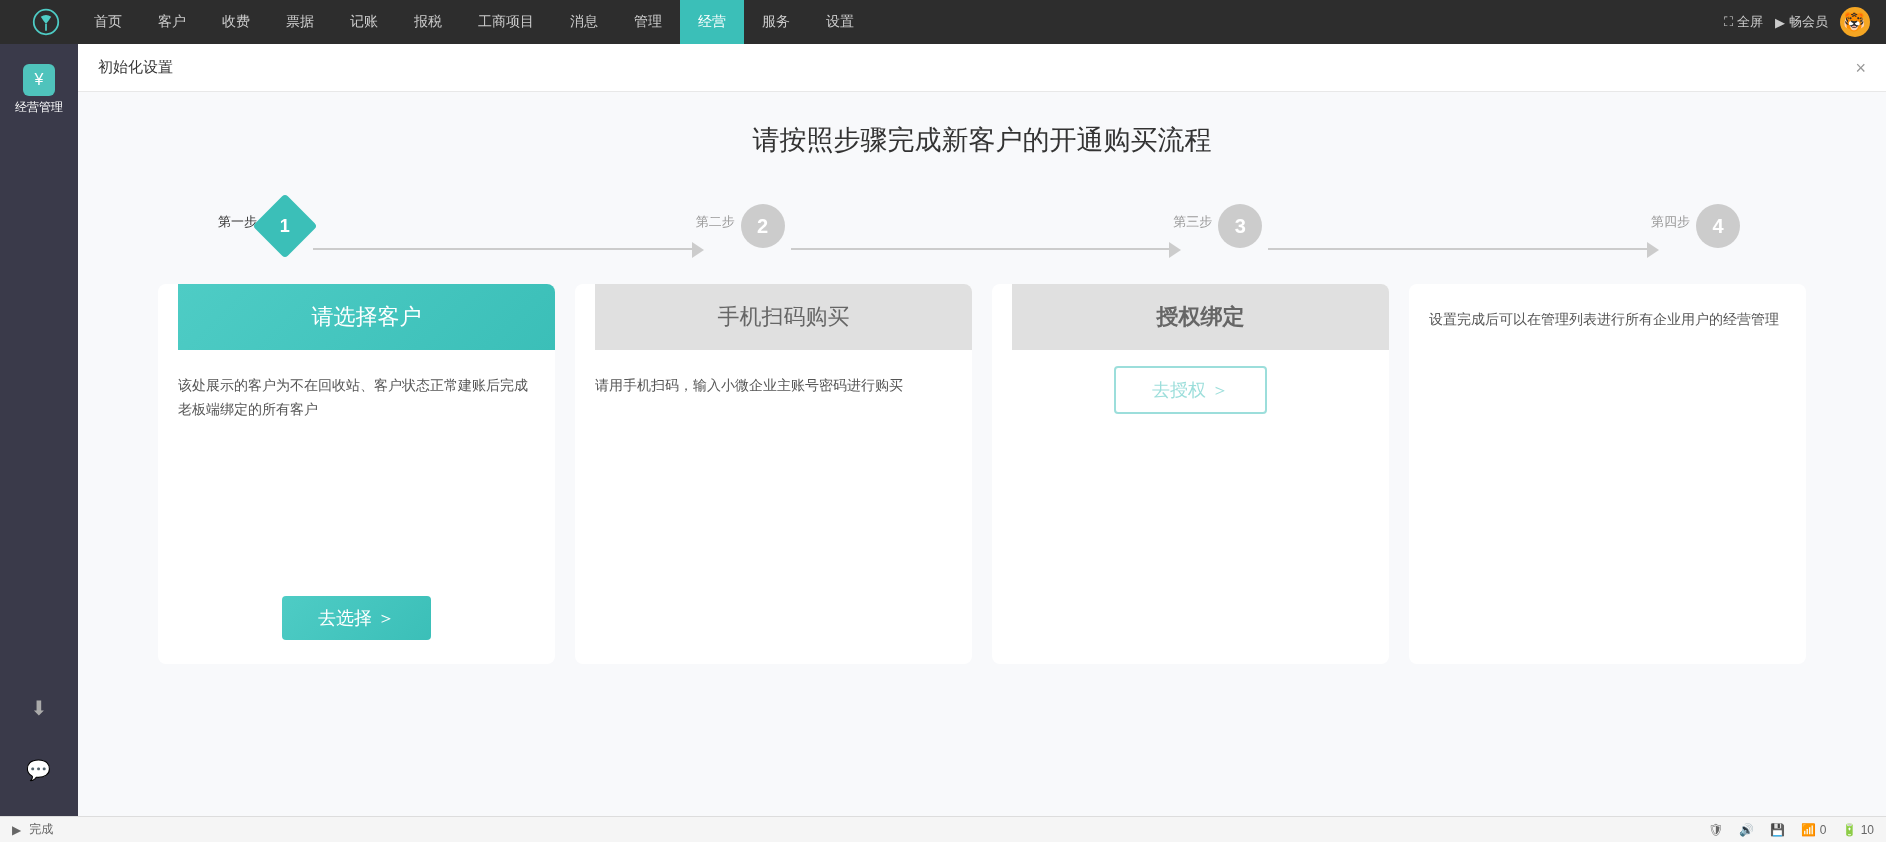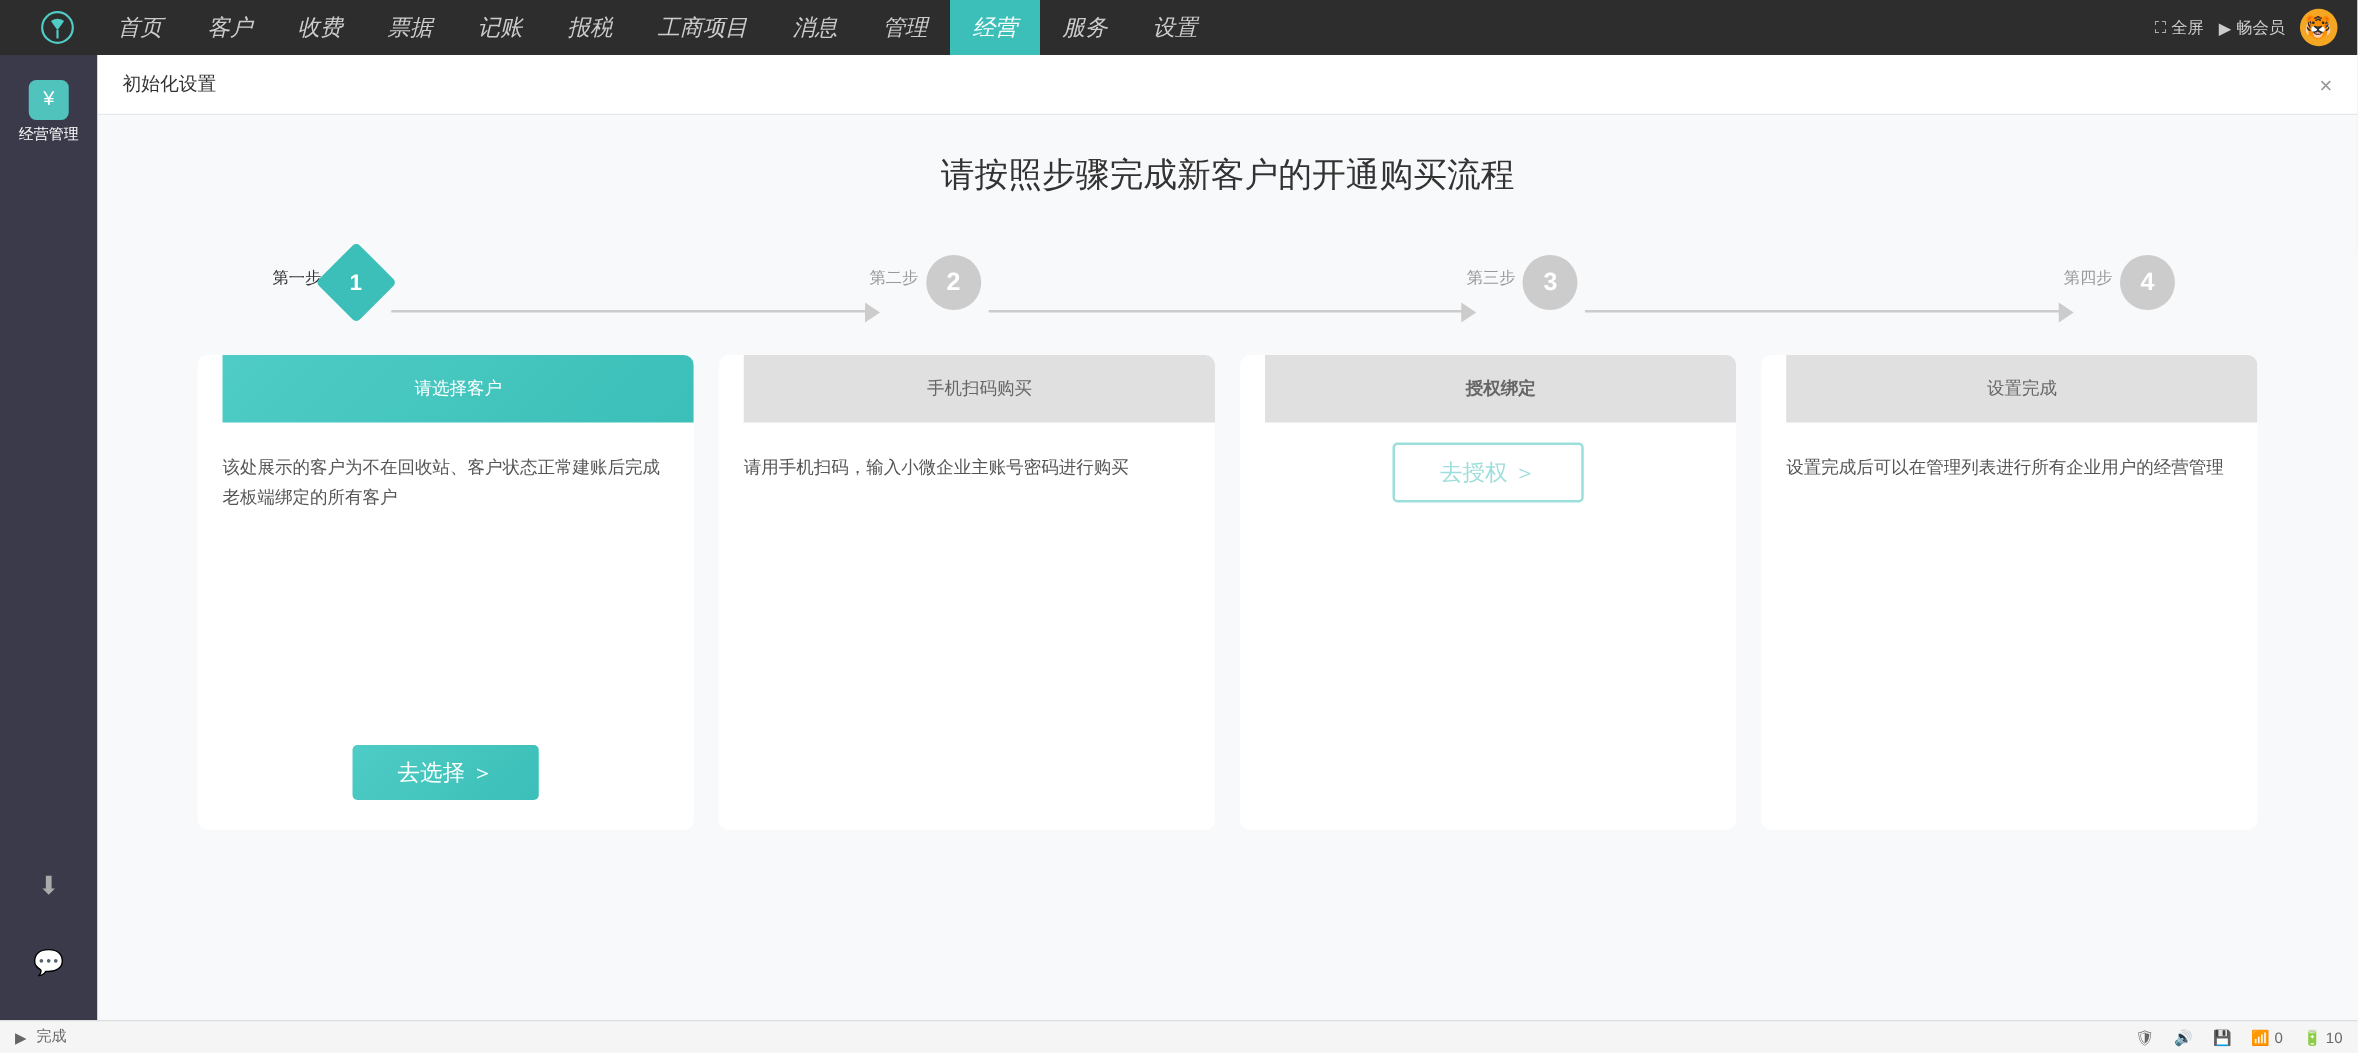--- a/index.html
+++ b/index.html
@@ -21,28 +21,27 @@
       justify-content: center;
     }
     .nav-logo svg { width: 28px; height: 28px; }
     .nav-items {
       display: flex;
       flex: 1;
       align-items: center;
     }
     .nav-item {
       color: #ccc;
-      font-size: 18px;
+      font-size: 14px;
       padding: 0 18px;
       height: 44px;
       display: flex;
       align-items: center;
       cursor: pointer;
       white-space: nowrap;
-      font-style: italic;
     }
     .nav-item.active {
       background: #3bbfb8;
       color: #fff;
     }
     .nav-right {
       display: flex;
       align-items: center;
       gap: 12px;
       margin-left: auto;
@@ -219,21 +218,21 @@
       background: #fff;
       border-radius: 8px;
       overflow: hidden;
       display: flex;
       flex-direction: column;
       min-height: 380px;
     }
     .card-header {
       padding: 18px 0;
       text-align: center;
-      font-size: 14px;
+      font-size: 22px;
       font-weight: 500;
       background: #e8e8e8;
       color: #666;
       margin-left: 20px;
     }
     .card-header.active {
       background: linear-gradient(135deg, #4eccc5, #3bbfb8);
       color: #fff;
     }
     .card-body {
@@ -445,21 +444,20 @@
         </div>
 
         <div class="card">
           <div class="card-header" style="background:#e0e0e0;font-weight:bold;">授权绑定</div>
           <div class="card-footer">
             <button class="card-btn disabled" disabled="">去授权 ＞</button>
           </div>
         </div>
 
         <div class="card">
-          <div class="card-header" style="background:#e0e0e0;">设置完成</div>
           <div class="card-body">设置完成后可以在管理列表进行所有企业用户的经营管理</div>
         </div>
       </div>
     </div>
   </div>
 </div>
 
 <div class="status-bar">
   <span>▶</span>
   <span>完成</span>

